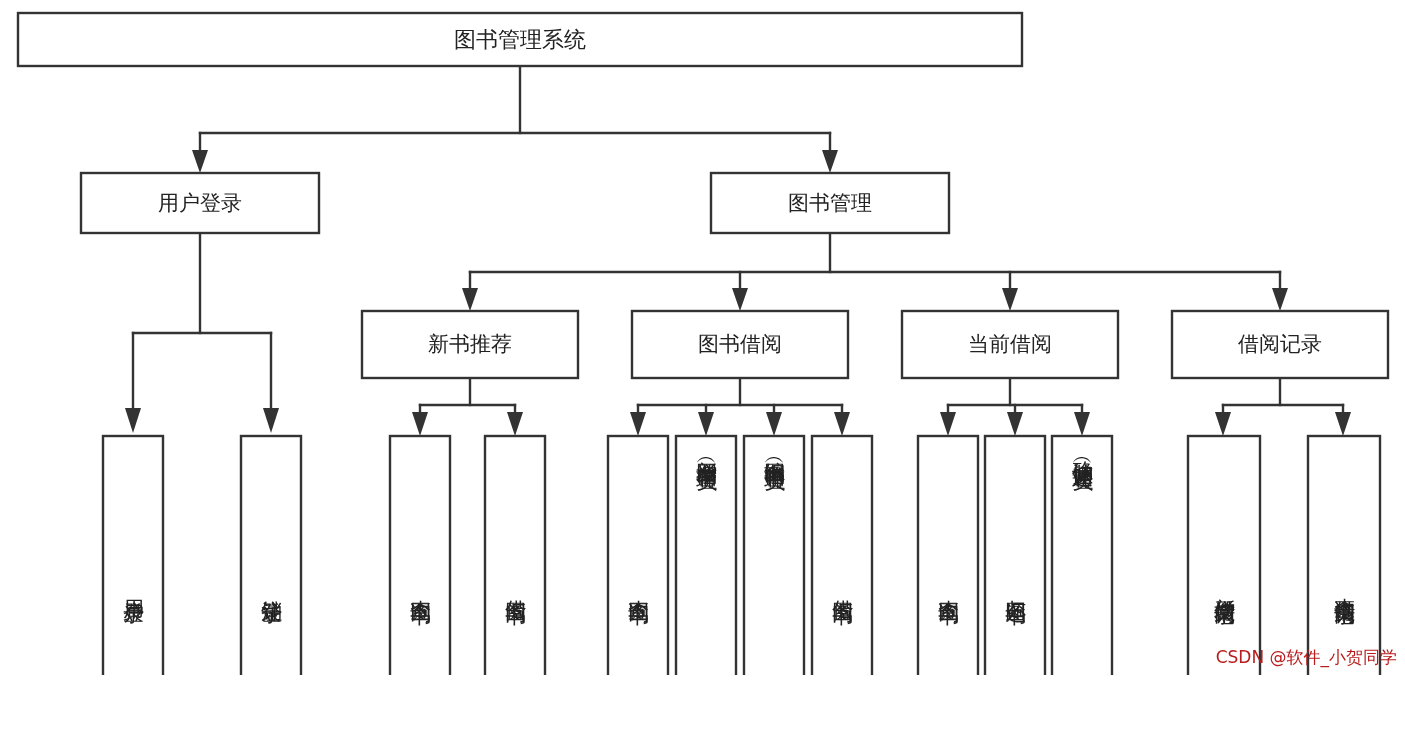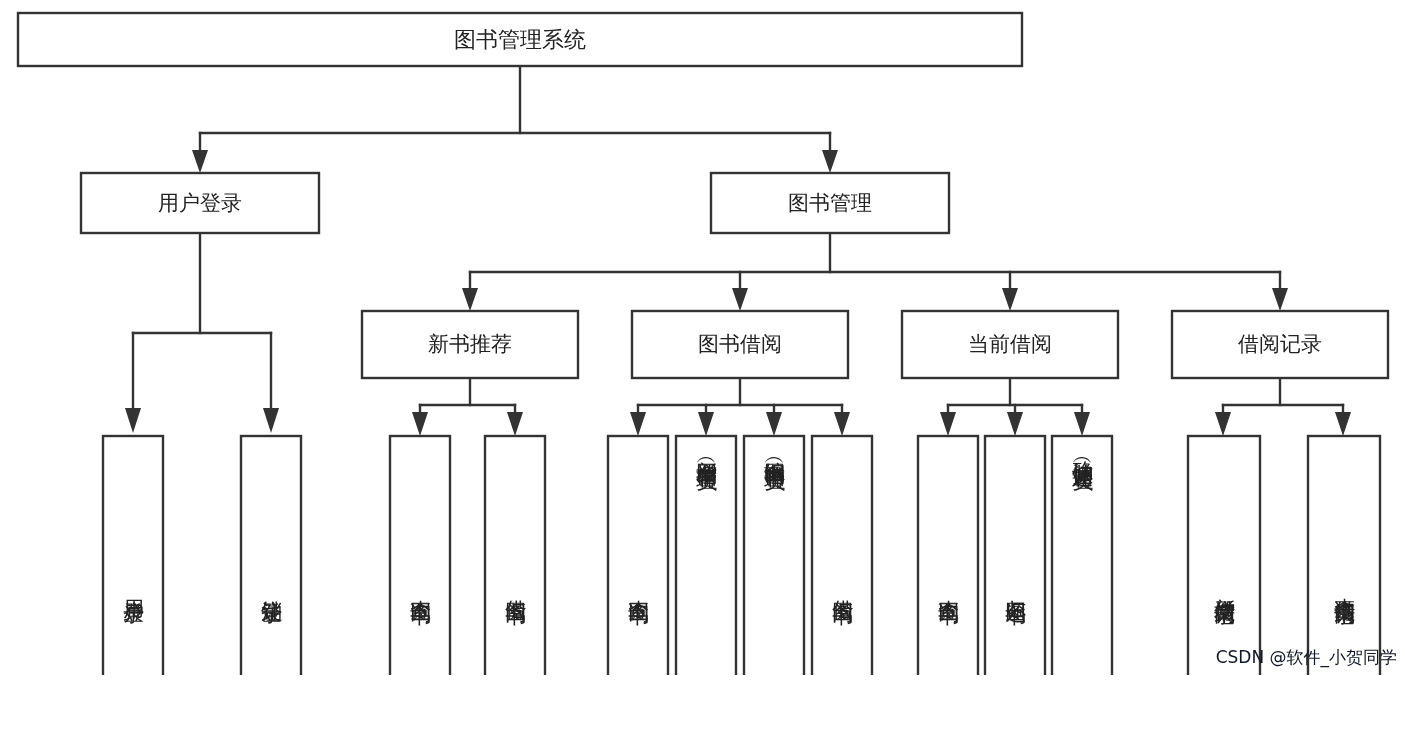--- a/index.html
+++ b/index.html
@@ -70,21 +70,21 @@
     text-align: center;
     white-space: nowrap;
     pointer-events: none;
   }
   .watermark {
     position: absolute;
     right: 8px;
     bottom: 6px;
     font-family: "DejaVu Sans", "Liberation Sans", sans-serif;
     font-size: 17px;
-    color: #0f172a;
+    color: #b91c1c;
     white-space: nowrap;
     pointer-events: none;
   }
 </style>
 </head>
 <body>
 
 <div id="diagram-root">
 
   <svg id="flowchart" viewBox="0 0 1405 747">

